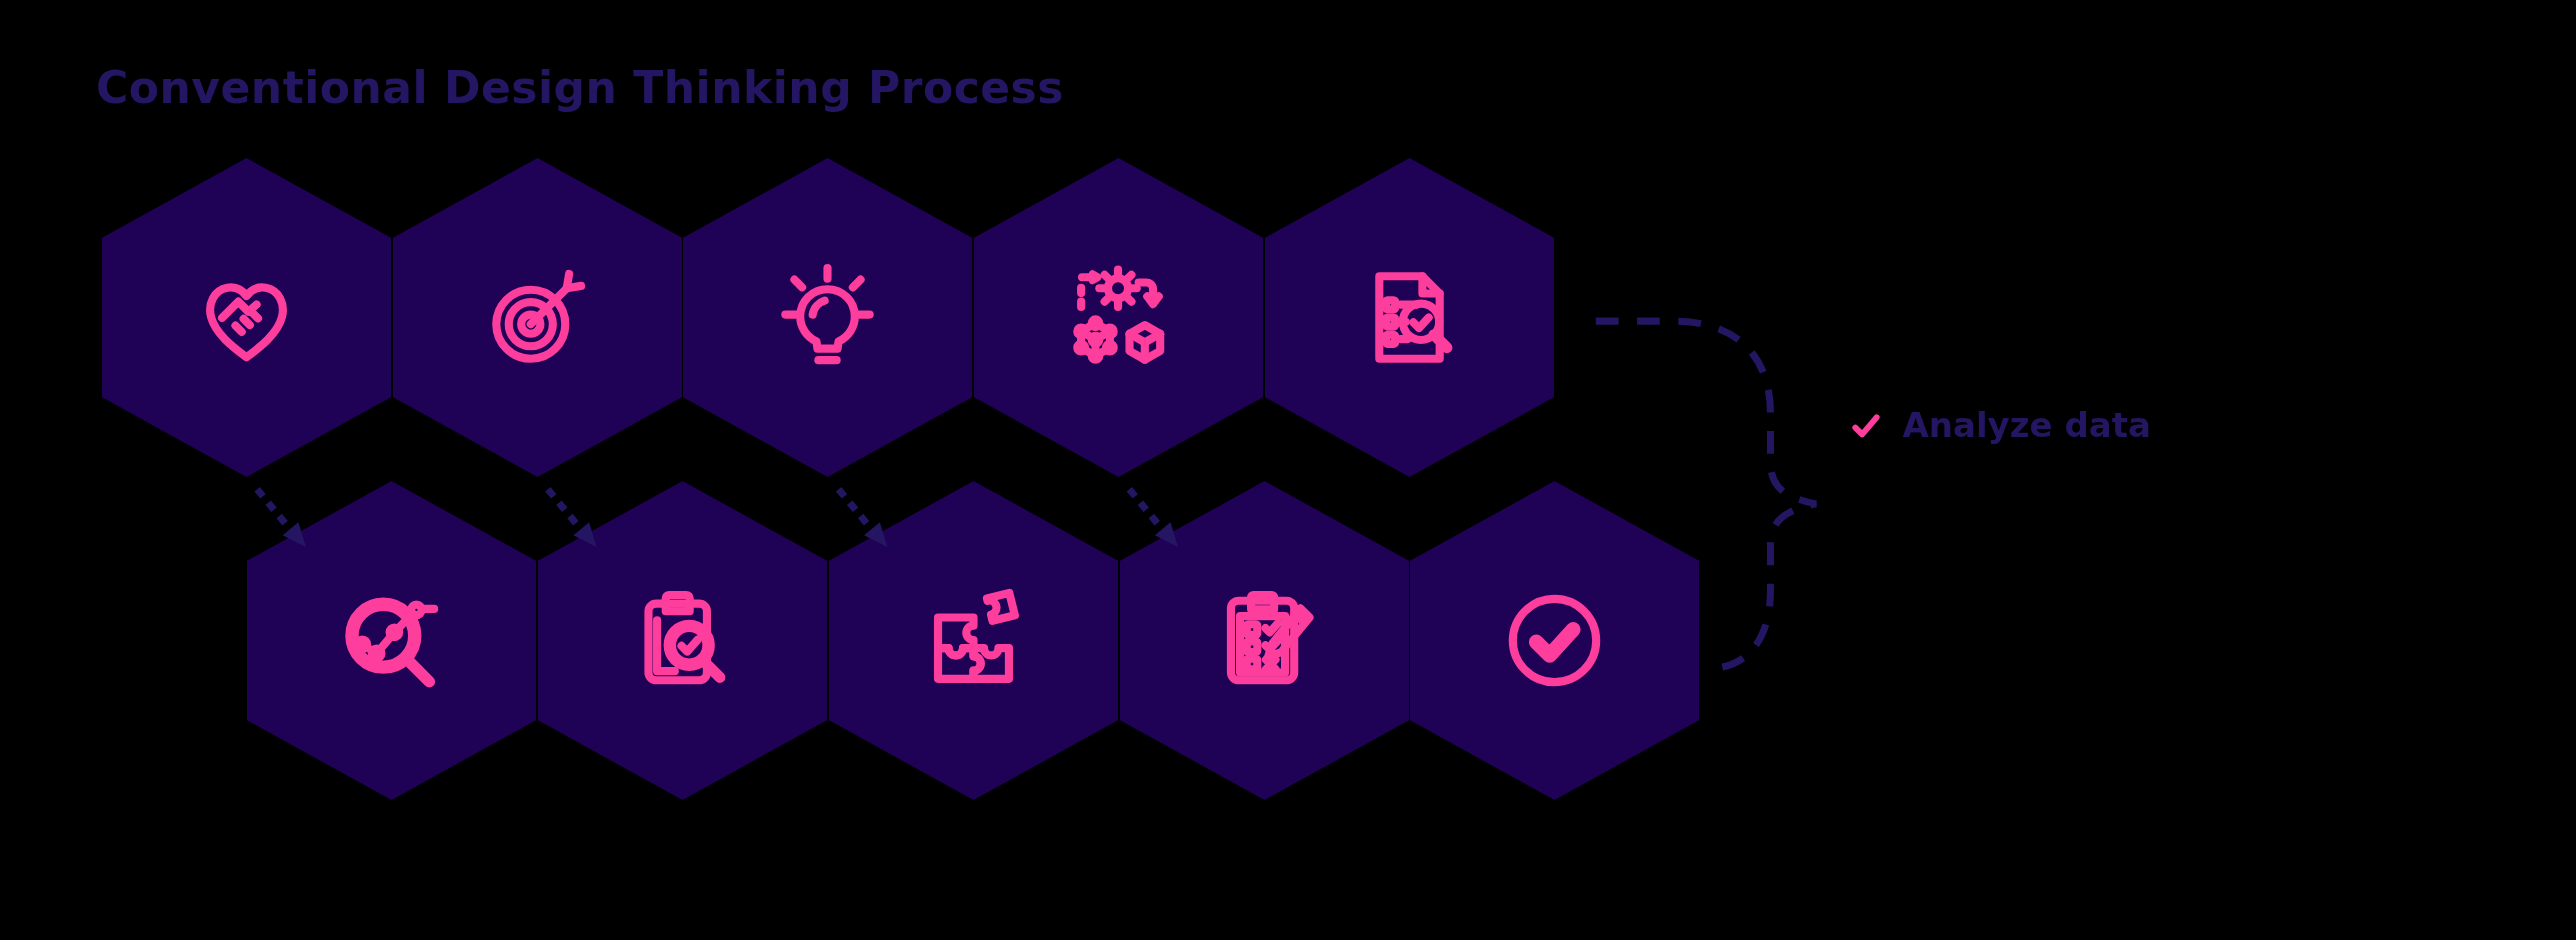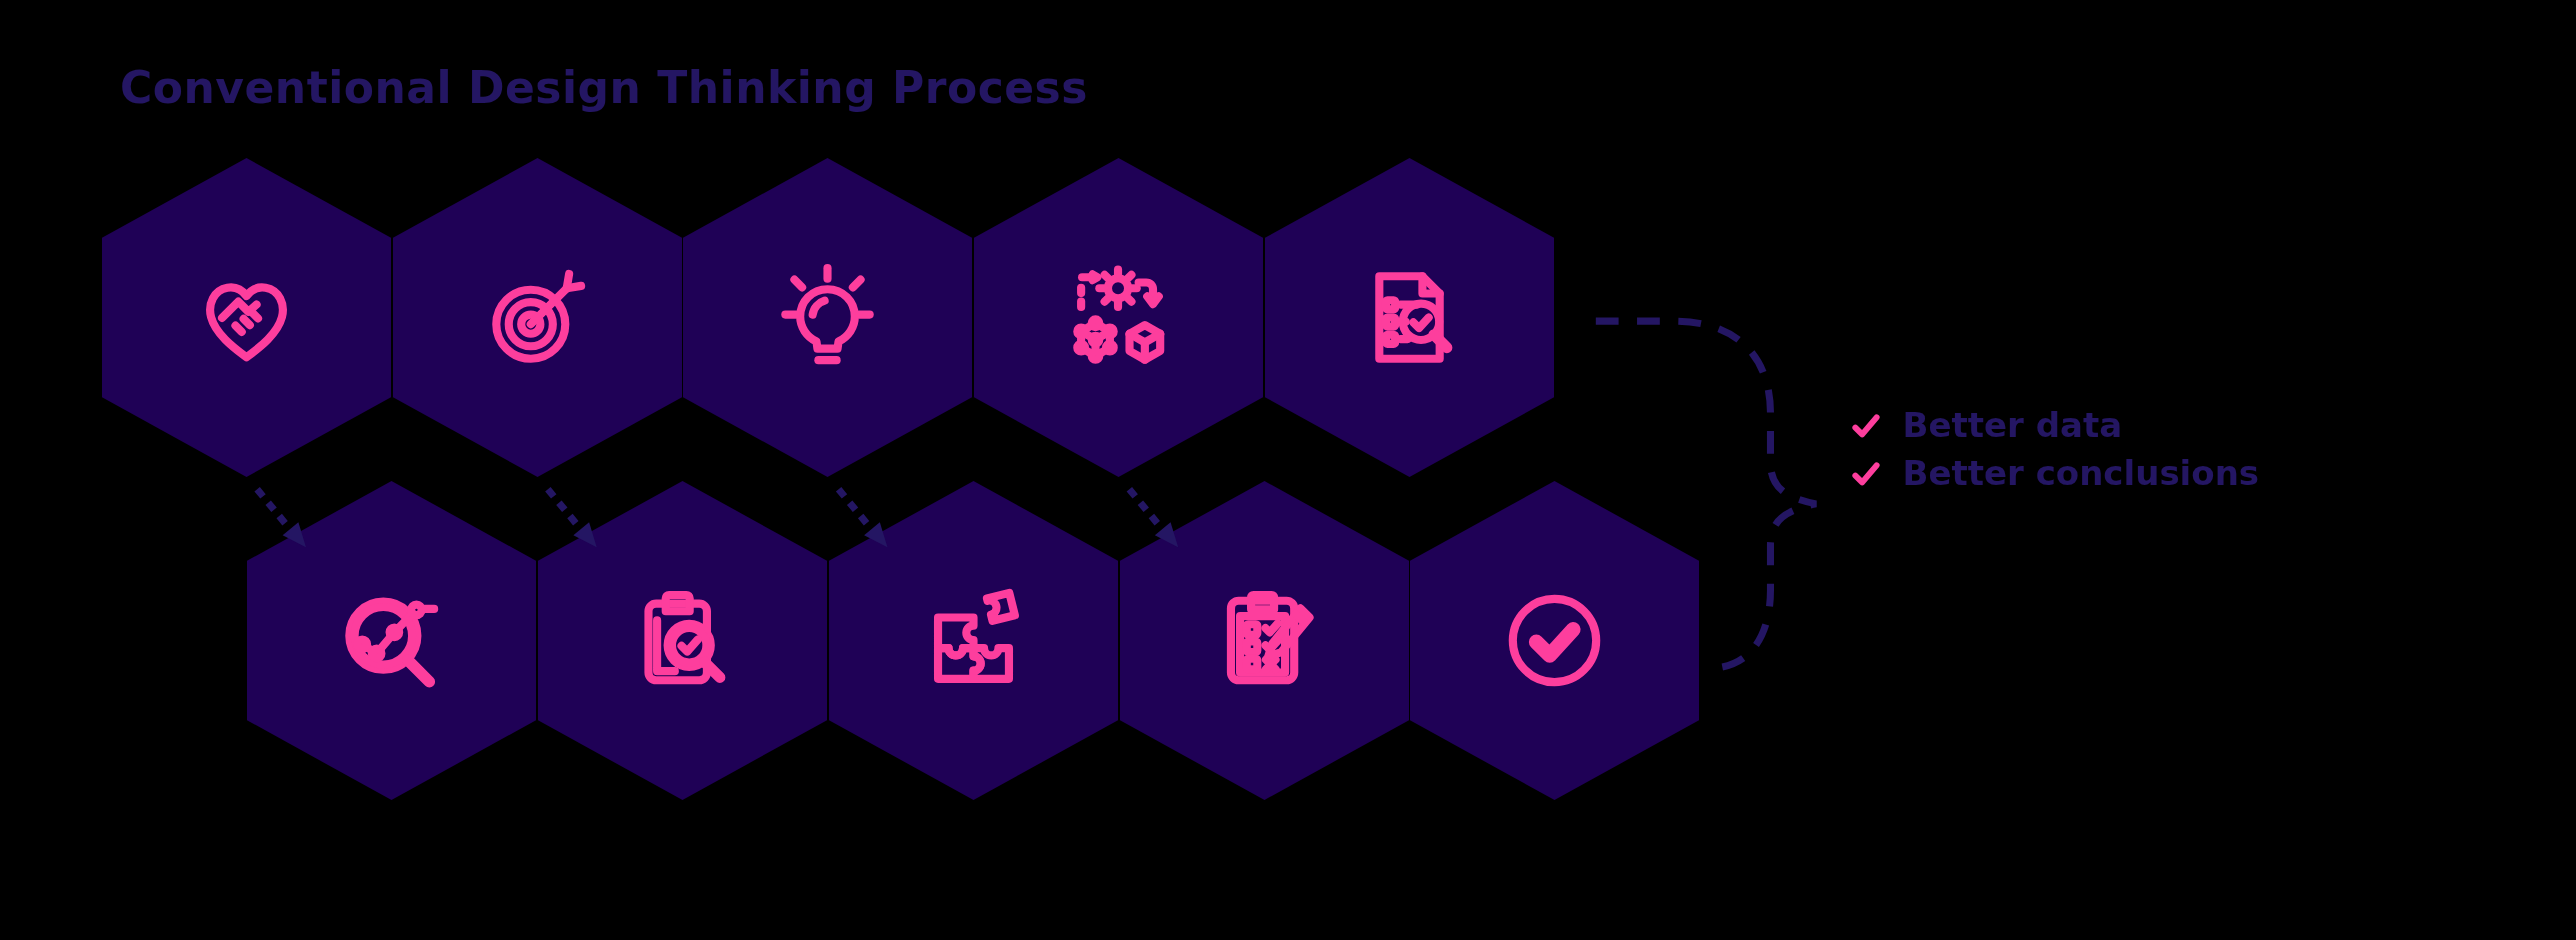--- a/index.html
+++ b/index.html
@@ -8,21 +8,21 @@
     --accent-pink:#FD3E9D;
     --ink-dark:#241663;
   }
   html,body{margin:0;padding:0;background:var(--background);}
   .canvas{
     position:relative;width:2576px;height:940px;overflow:hidden;
     background:var(--background);
     font-family:"DejaVu Sans","Liberation Sans",sans-serif;
   }
   .title{position:absolute;margin:0;color:var(--ink-dark);font-weight:700;line-height:1.1;letter-spacing:0.5px;white-space:nowrap;}
-  .top-title{left:120px;top:64px;font-size:44px;}
+  .top-title{left:96px;top:64px;font-size:44px;}
   .bottom-title{left:251px;top:855px;font-size:46px;}
   .hex{
     position:absolute;width:289px;height:319px;background:var(--hexagon-fill);
     clip-path:polygon(50% 0,100% 25%,100% 75%,50% 100%,0 75%,0 25%);
     display:flex;align-items:center;justify-content:center;
   }
   .hex .icon svg{width:115px;height:115px;display:block;}
   .connectors{position:absolute;left:0;top:0;width:2576px;height:940px;}
   .benefits{
     position:absolute;left:1849px;top:408px;margin:0;padding:0;list-style:none;
@@ -218,27 +218,19 @@
     </g>
   </svg>
 
   <ul class="benefits">
     <li class="benefit">
       <span class="check">
           <svg viewBox="0 0 24 24" fill="none" stroke="var(--accent-pink)" stroke-width="1.7" stroke-linecap="round" stroke-linejoin="round">
             <path d="M4.5 13.8 L 9.3 18.6 L 19.5 6.6" stroke-width="4.2"></path>
           </svg>
         </span>
-      <span>Better data</span>
-    </li>
-    <li class="benefit">
-      <span class="check">
-          <svg viewBox="0 0 24 24" fill="none" stroke="var(--accent-pink)" stroke-width="1.7" stroke-linecap="round" stroke-linejoin="round">
-            <path d="M4.5 13.8 L 9.3 18.6 L 19.5 6.6" stroke-width="4.2"></path>
-          </svg>
-        </span>
-      <span>Better conclusions</span>
+      <span>Analyze data</span>
     </li>
   </ul>
 
 
 </div>
 
 
 </body></html>

